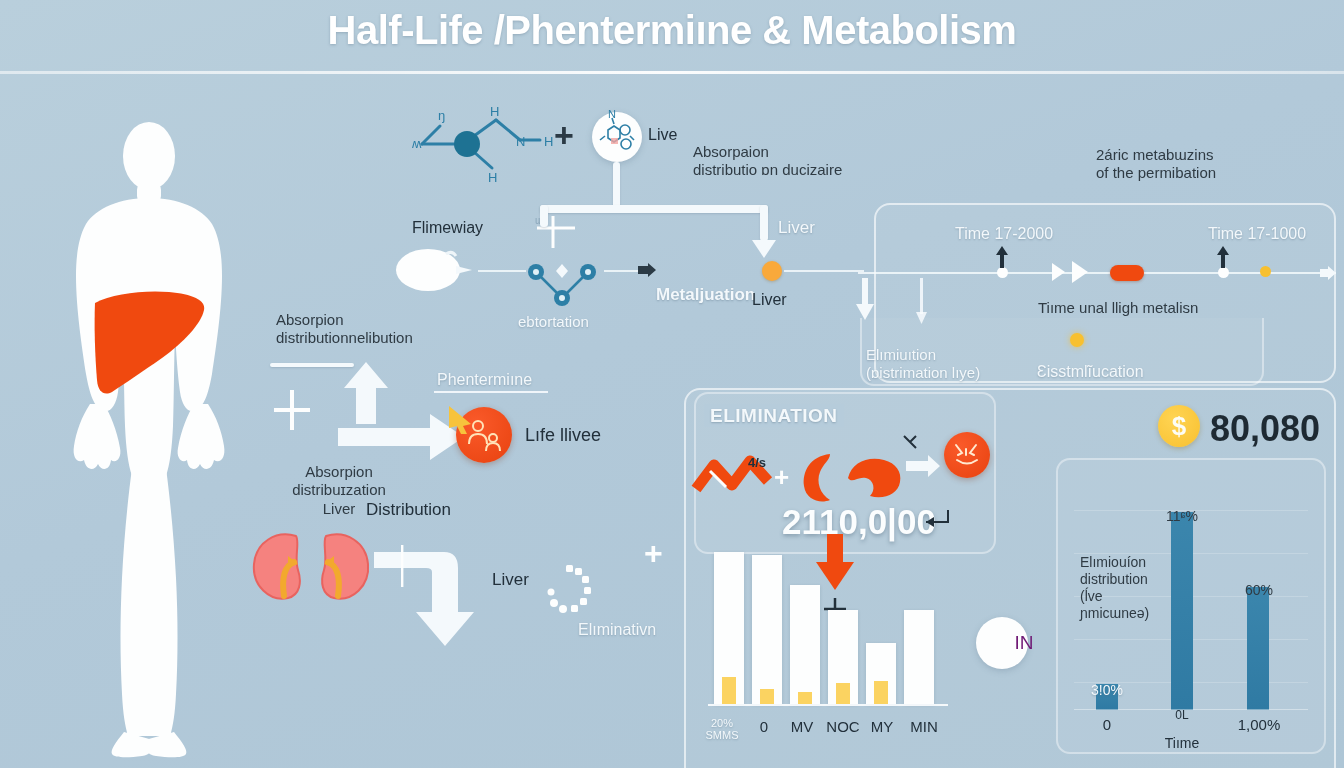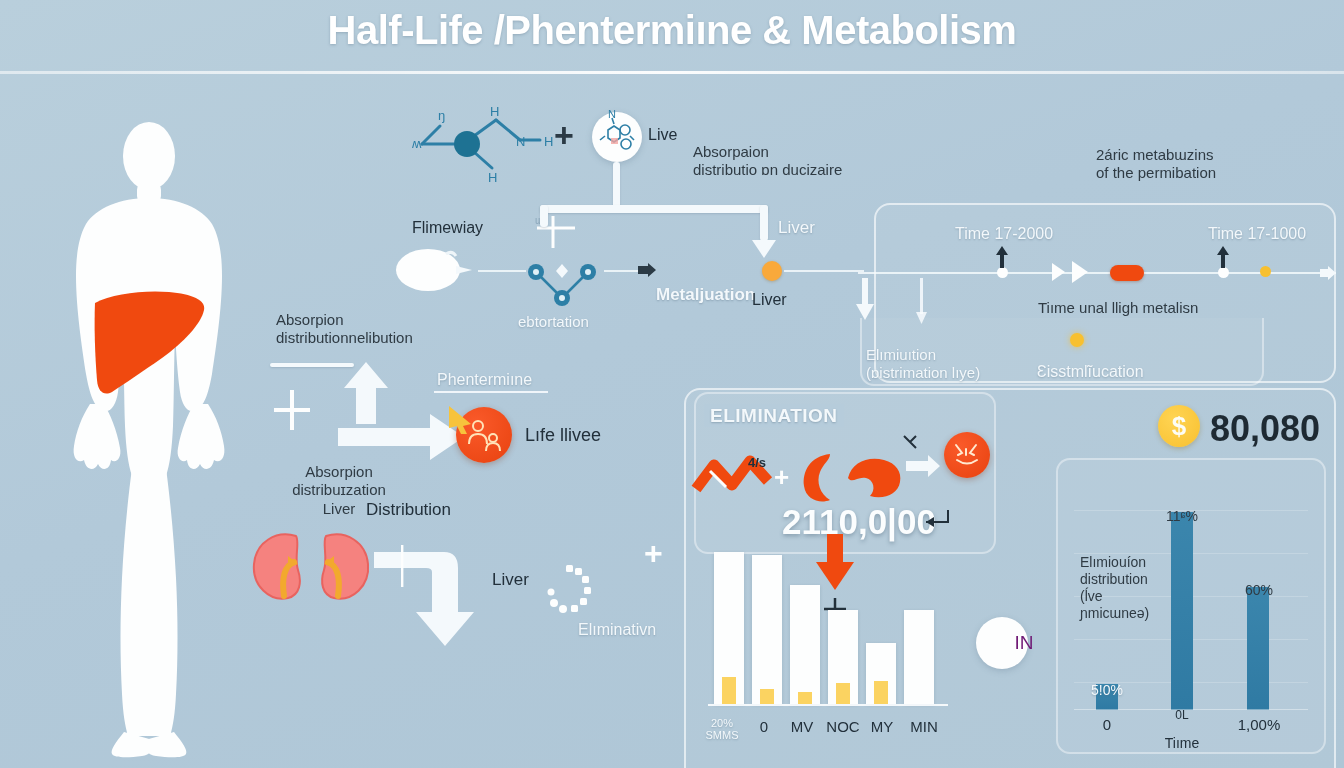--- a/index.html
+++ b/index.html
@@ -495,21 +495,21 @@
     <div class="abs grid" style="left:18px; top:224px; width:234px;"></div>
 
     <div class="abs lbl blur1" style="left:24px; top:96px; width:92px; white-space:pre-line; font-size:14px;">Elımiouíon
 distribution
 (ĺve ɲmicɯneə)</div>
 
     <div class="abs bbar" style="left:40px; bottom:44px; width:22px; height:26px;"></div>
     <div class="abs bbar" style="left:115px; bottom:44px; width:22px; height:198px;"></div>
     <div class="abs bbar" style="left:191px; bottom:44px; width:22px; height:123px;"></div>
 
-    <div class="abs lbl-w" style="left:30px; top:224px; width:42px; text-align:center; font-size:14px;">5!0%</div>
+    <div class="abs lbl-w" style="left:30px; top:224px; width:42px; text-align:center; font-size:14px;">3!0%</div>
     <div class="abs lbl blur1" style="left:104px; top:50px; width:44px; text-align:center; font-size:14px;">11ᶝ%</div>
     <div class="abs lbl blur1" style="left:181px; top:124px; width:44px; text-align:center; font-size:14px;">60%</div>
 
     <div class="abs grid" style="left:18px; bottom:44px; width:234px; height:1.5px; background:rgba(255,255,255,.4);"></div>
 
     <div class="abs lbl-b" style="left:30px; bottom:20px; width:42px; text-align:center; font-size:15px;">0</div>
     <div class="abs lbl-b" style="left:104px; bottom:32px; width:44px; text-align:center; font-size:12px;">0L</div>
     <div class="abs lbl-b" style="left:180px; bottom:20px; width:46px; text-align:center; font-size:15px;">1,00%</div>
 
     <div class="abs lbl-b" style="left:104px; bottom:2px; width:44px; text-align:center; font-size:14px;">Tiıme</div>

